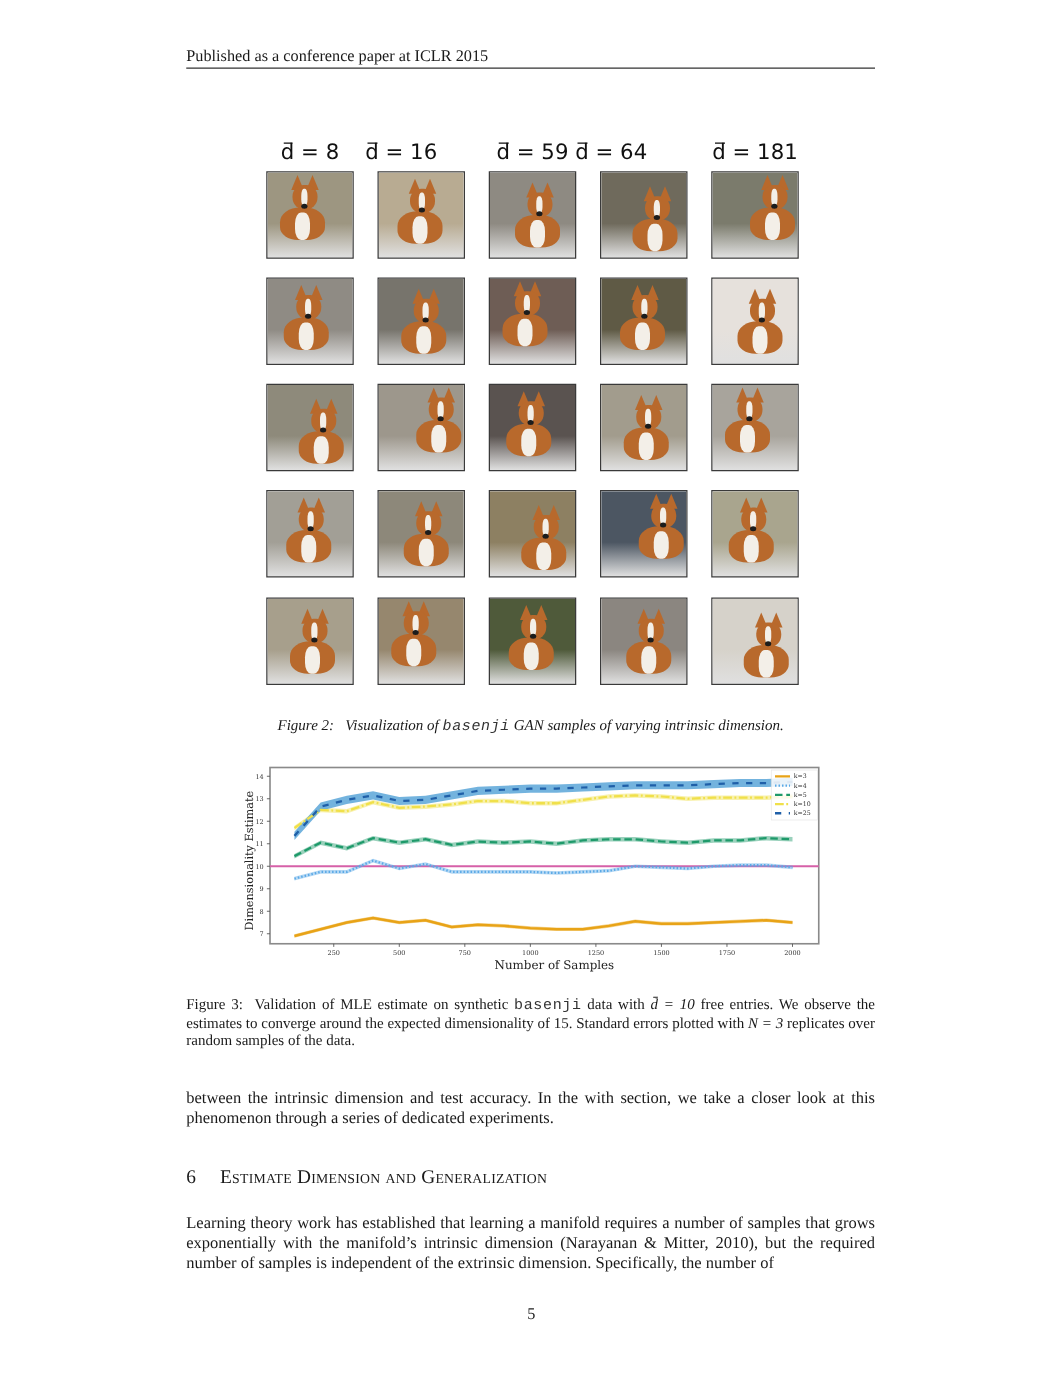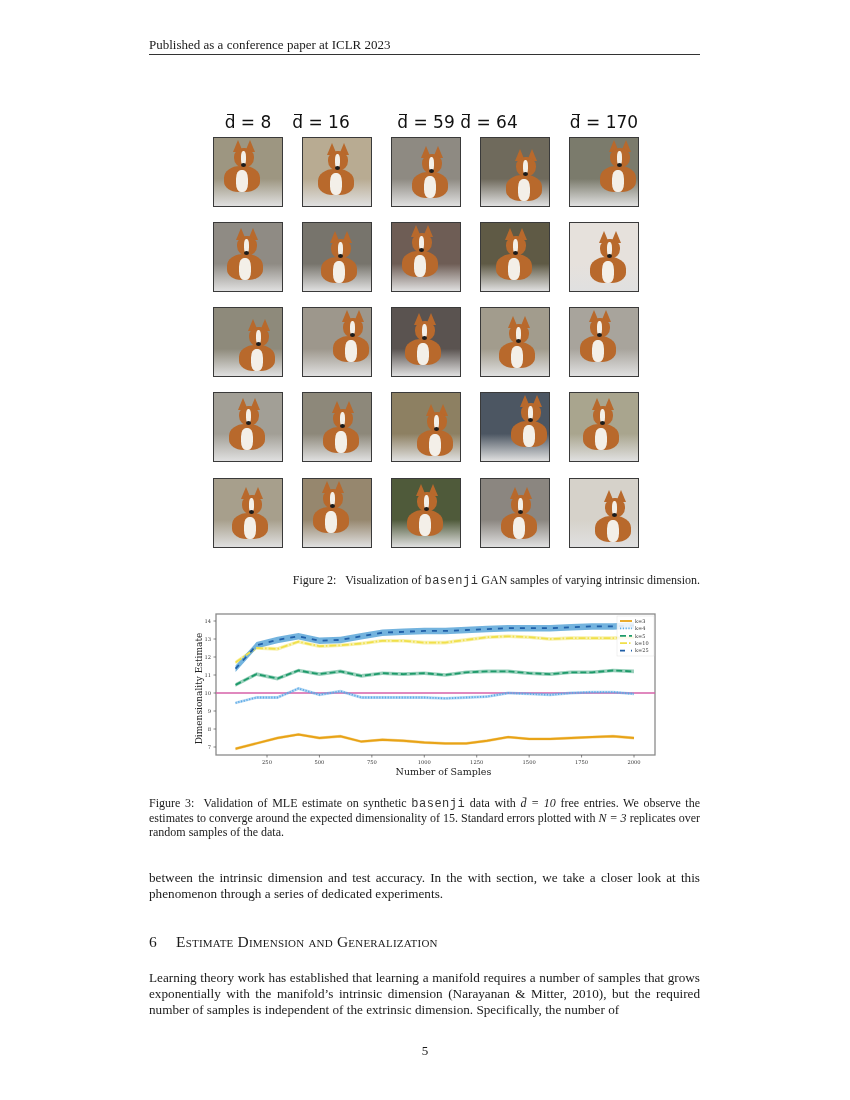--- a/index.html
+++ b/index.html
@@ -16,43 +16,43 @@
   .thumb { position: absolute; width: 68px; height: 68px; border: 1px solid #3a3a3a; overflow: hidden; box-sizing: content-box; }
   .thumb .bg { position: absolute; inset: 0; }
   .thumb .body { position: absolute; border-radius: 45% 45% 40% 40%; }
   .thumb .head { position: absolute; border-radius: 45% 45% 50% 50%; }
   .thumb .ear { position: absolute; width: 0; height: 0; border-left: 5px solid transparent; border-right: 5px solid transparent; }
   .thumb .chest { position: absolute; background: #f3efe8; border-radius: 40%; }
   .thumb .nose { position: absolute; width: 5px; height: 4px; border-radius: 50%; background: #1c1c1c; }
 
   .caption { position: absolute; font-size: 12px; line-height: 14px; }
   .mono { font-family: "Liberation Mono", "DejaVu Sans Mono", monospace; font-size: 12px; color: #333; letter-spacing: 0.5px; }
-  .fig2-caption { left: 149px; top: 573px; width: 551px; text-align: right; }
+  .fig2-caption { left: 149px; top: 573px; width: 551px; text-align: center; font-style: italic; }
   .fig3-caption { left: 149px; top: 796px; width: 551px; text-align: justify; }
 
   .chart { position: absolute; left: 190px; top: 608px; width: 475px; height: 172px; }
 
   .body-text { position: absolute; left: 149px; width: 551px; font-size: 13.2px; line-height: 16px; text-align: justify; }
   .section-title { position: absolute; left: 149px; top: 933px; font-size: 15.5px; letter-spacing: 0.2px; }
   .section-title .num { display: inline-block; width: 27px; }
   .sc { font-variant: small-caps; }
   .page-num { position: absolute; left: 0; width: 850px; top: 1043px; text-align: center; font-size: 13px; }
 </style>
 </head>
 <body>
 
-<div class="header">Published as a conference paper at ICLR 2023</div>
+<div class="header">Published as a conference paper at ICLR 2015</div>
 <div class="header-rule"></div>
 
 <div>
   <div class="col-label" style="left:203px"><span class="dbar">d</span><span> = 8</span></div>
   <div class="col-label" style="left:276px"><span class="dbar">d</span><span> = 16</span></div>
   <div class="col-label" style="left:381px"><span class="dbar">d</span><span> = 59</span></div>
   <div class="col-label" style="left:444px"><span class="dbar">d</span><span> = 64</span></div>
-  <div class="col-label" style="left:559px"><span class="dbar">d</span><span> = 170</span></div>
+  <div class="col-label" style="left:559px"><span class="dbar">d</span><span> = 181</span></div>
   <div id="thumb-grid">
       <div class="thumb" style="left: 213px; top: 137px;">
         <div class="bg" style="background:linear-gradient(180deg, #9d9681 0%, #9d9681 60%, rgba(0,0,0,0.12) 100%)"></div>
         <div class="body" style="left:10px;top:28px;width:36px;height:26px;background:#b8692c"></div>
         <div class="chest" style="left:22px;top:32px;width:12px;height:22px"></div>
         <div class="ear" style="left:19px;top:2px;border-bottom:12px solid #b8692c"></div>
         <div class="ear" style="left:31px;top:2px;border-bottom:12px solid #b8692c"></div>
         <div class="head" style="left:20px;top:10px;width:20px;height:20px;background:#b8692c"></div>
         <div class="chest" style="left:27px;top:13px;width:5px;height:14px"></div>
         <div class="nose" style="left:27px;top:25px"></div>

